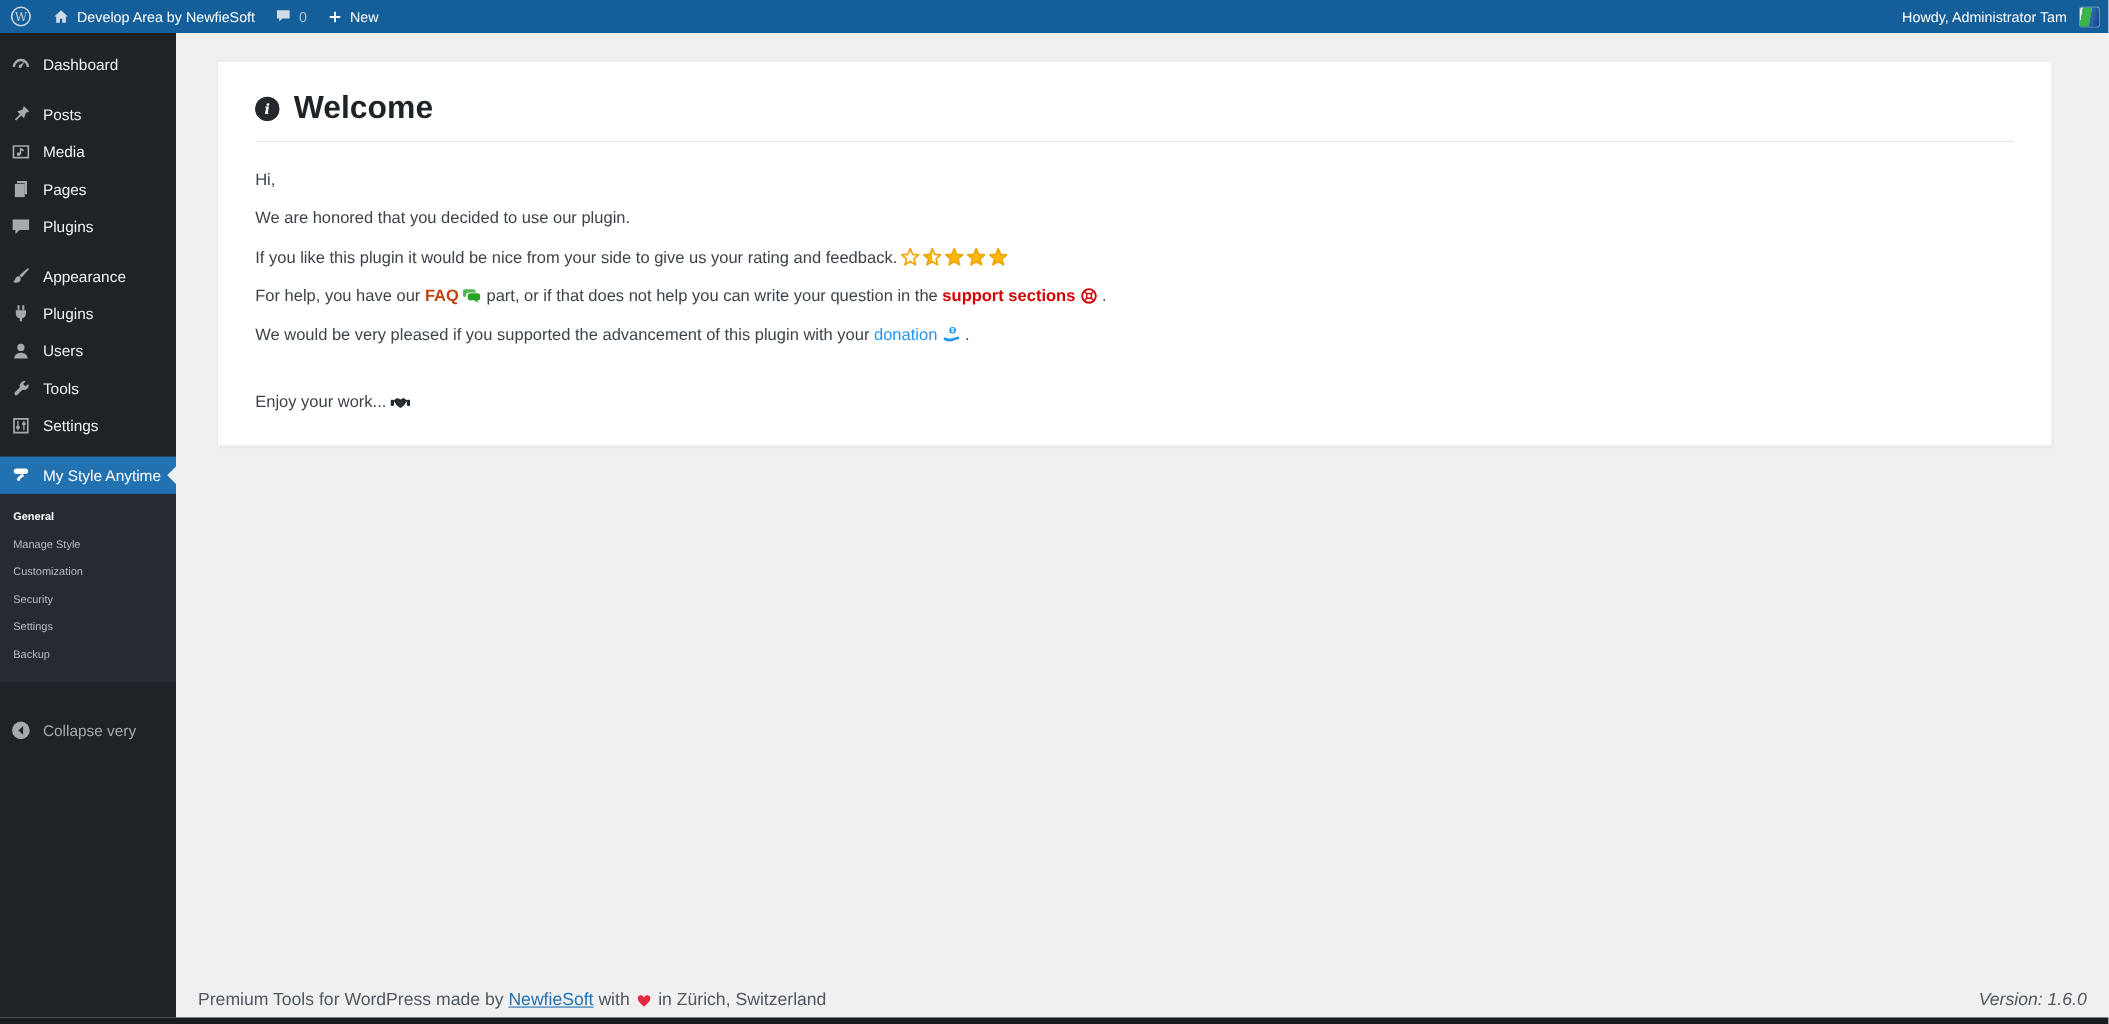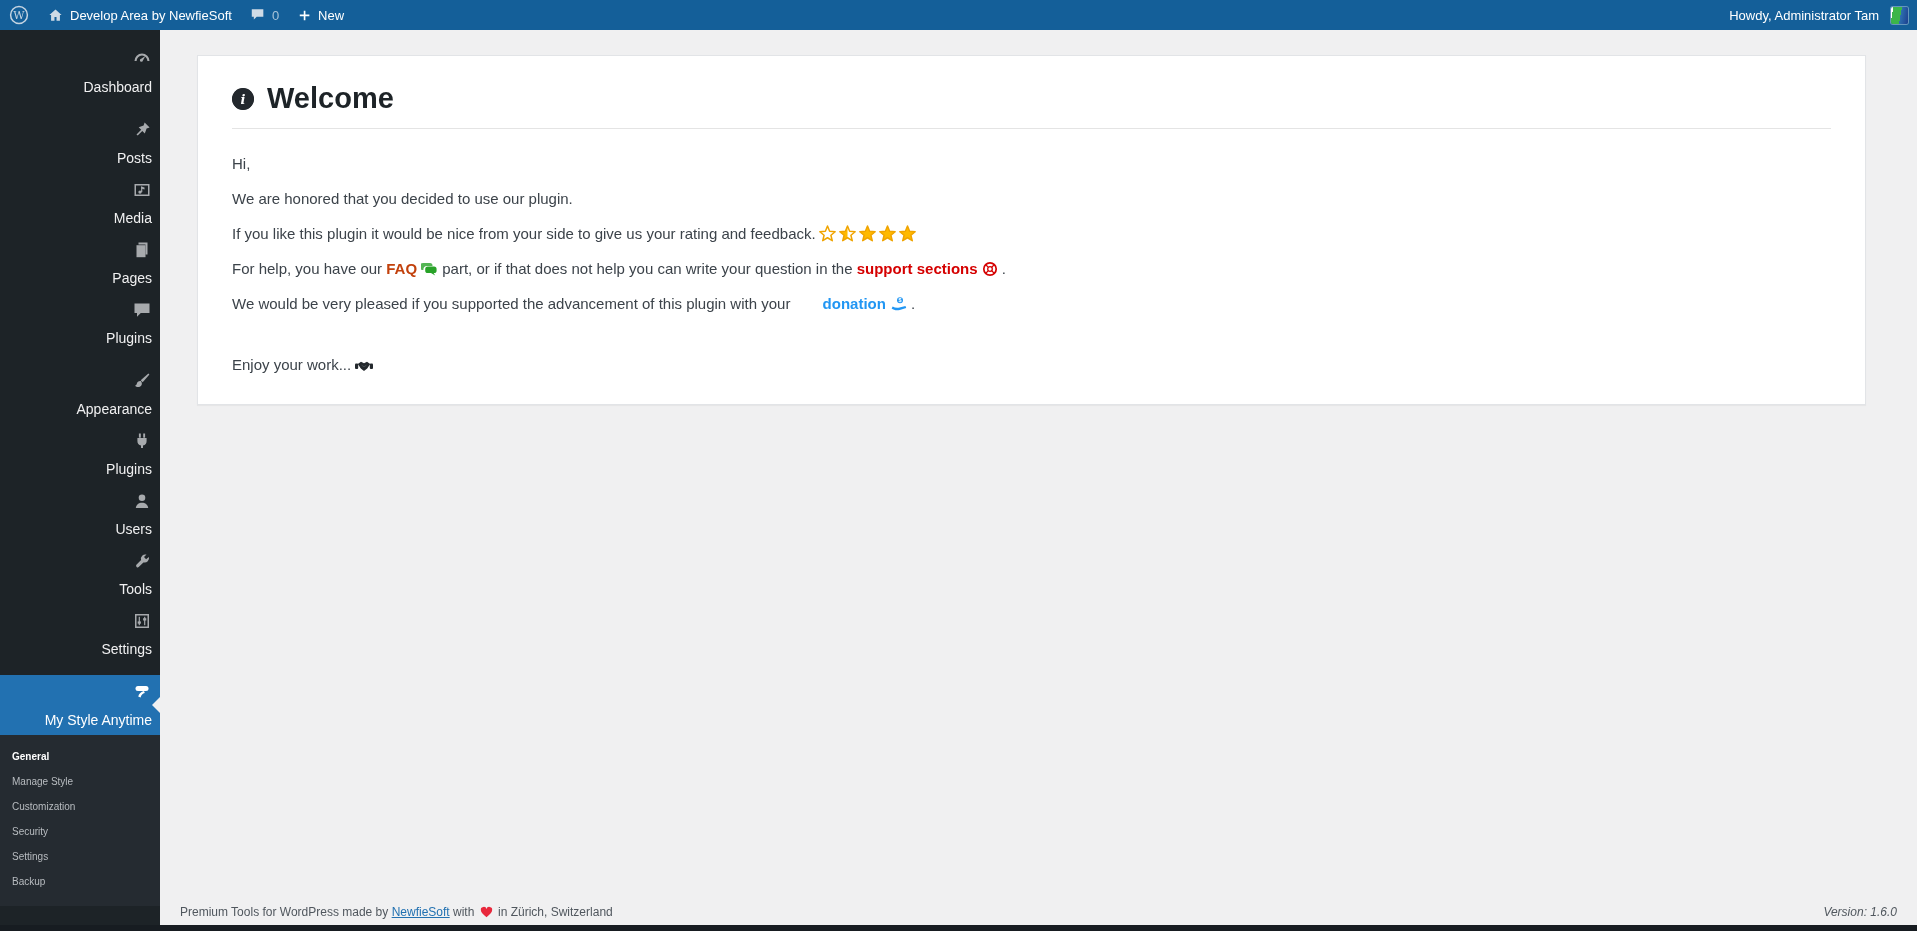--- a/index.html
+++ b/index.html
@@ -15,21 +15,21 @@
   .ab-item svg{display:block;}
   .ab-count{color:rgba(255,255,255,.62);}
   .avatar{width:17px;height:17px;border-radius:2px;margin-left:6px;
           background:linear-gradient(100deg,#ffffff 0%,#ffffff 12%,#3cb54a 12%,#3cb54a 55%,#2d6fb0 55%,#1d3f8f 100%);
           box-shadow:0 0 0 1px rgba(255,255,255,.35);}
 
   
   .sidebar{position:absolute;top:30px;left:0;bottom:6px;width:160px;background:#1d2327;
            color:#f0f0f1;font-size:14px;}
   .menu{padding-top:12px;}
-  .menu-item{display:flex;align-items:flex-end;gap:10px;padding:7px 8px 7px 9px;cursor:pointer;color:#f0f0f1;flex-direction:column;}
+  .menu-item{display:flex;align-items:center;gap:10px;padding:7px 8px 7px 9px;cursor:pointer;color:#f0f0f1;}
   .menu-item svg{color:#a7aaad;flex:0 0 auto;}
   .menu-sep{height:11px;}
   .menu-item.active{background:#2271b1;color:#fff;position:relative;}
   .menu-item.active svg{color:#fff;}
   .active-arrow{position:absolute;right:0;top:50%;margin-top:-8px;width:0;height:0;
                 border:8px solid transparent;border-right-color:#f0f0f1;}
   .submenu{background:#252b31;padding:9px 0 12px;}
   .submenu-item{padding:7px 12px;font-size:10px;color:#b8bcc0;cursor:pointer;}
   .submenu-item.current{color:#ffffff;font-weight:bold;}
   .collapse-row{display:flex;align-items:center;gap:10px;padding:8px 9px;margin-top:26px;color:#a7aaad;cursor:pointer;}
@@ -40,35 +40,35 @@
         box-shadow:0 1px 1px rgba(0,0,0,.04);padding:26px 34px 30px;}
   .card h1{display:flex;align-items:center;gap:13px;margin:0;font-size:29px;font-weight:700;color:#1d2327;}
   .info-badge{width:22px;height:22px;border-radius:50%;background:#23282d;flex:0 0 auto;display:block;}
   .card hr{border:0;border-top:1px solid #e4e4e4;margin:13px 0 0;}
   .card p{margin:17px 0 0;font-size:15px;line-height:18px;color:#3c434a;}
   .card p.first{margin-top:26px;}
   .card p.enjoy{margin-top:43px;}
   .inline-icon{vertical-align:-3px;margin-left:4px;}
   .faq-link{color:#c2410c;font-weight:bold;cursor:pointer;}
   .support-link{color:#d50000;font-weight:bold;cursor:pointer;}
-  .donation-link{color:#2196f3;font-weight:bold;cursor:pointer;margin-left:28px;}
+  .donation-link{color:#2196f3;font-weight:normal;cursor:pointer;}
   .green-i{color:#28a228;} .red-i{color:#d50000;} .blue-i{color:#2196f3;}
 
   
   .star{width:17px;height:17px;vertical-align:-3px;margin-left:3px;cursor:pointer;}
   .star .outline{fill:none;stroke:#f0a400;stroke-width:1.4;stroke-linejoin:round;}
   .star .fillpart{fill:#ffb900;stroke:none;}
   .star-outline .fillpart{fill:none;}
   .star-half .fillpart{clip-path:url(#half-clip);}
   .star-full .fillpart{fill:#ffb900;}
   .star-full .outline,.star-half .outline{stroke:#f0a400;}
 
   
   .footer{position:absolute;left:20px;right:20px;bottom:6px;display:flex;justify-content:space-between;
-          font-size:12px;color:#50575e;}
+          font-size:16px;color:#50575e;}
   .footer a{color:#2271b1;text-decoration:underline;cursor:pointer;}
   .version{font-style:italic;color:#50575e;}
   .heart{vertical-align:-2px;margin:0 2px;}
 
   .bottom-strip{position:absolute;left:0;right:0;bottom:0;height:6px;background:#171c21;}
 </style>
 </head>
 <body>
 
 <svg width="0" height="0" style="position:absolute">

